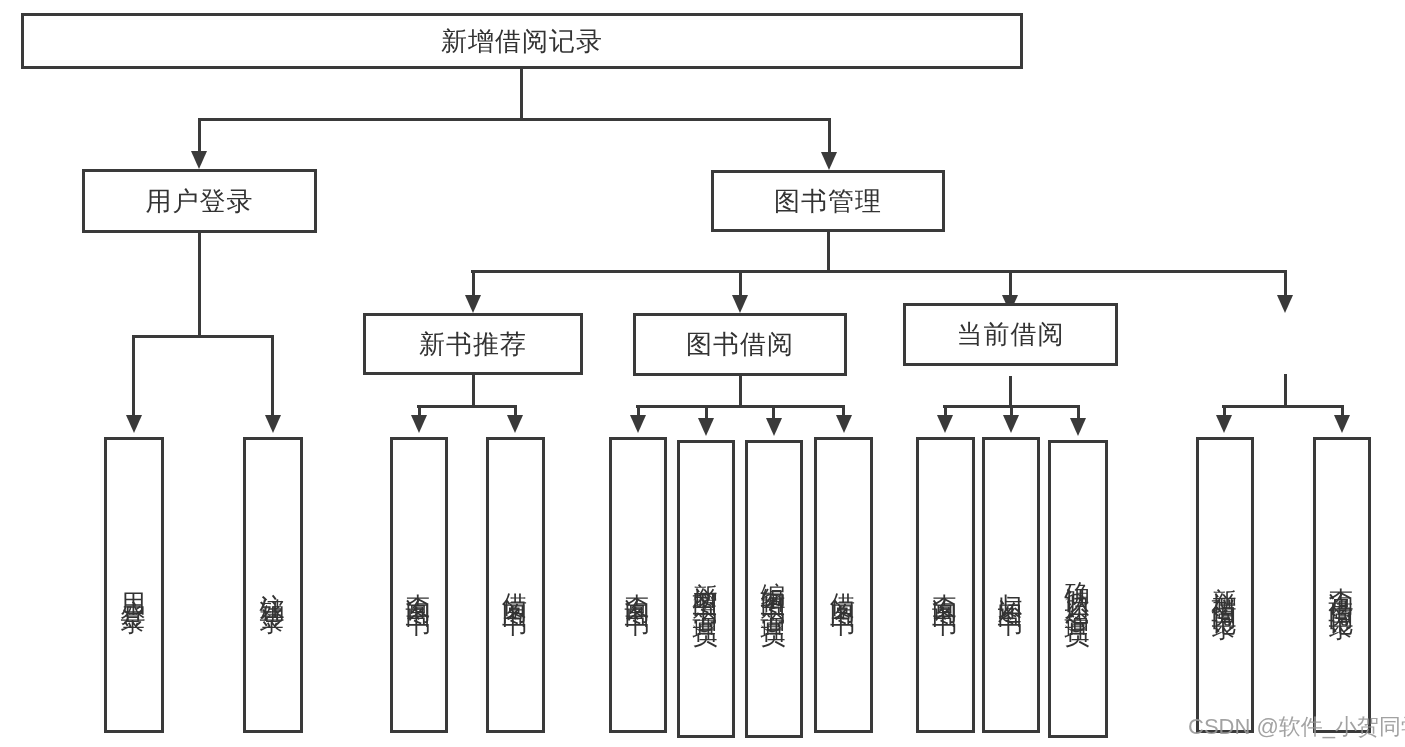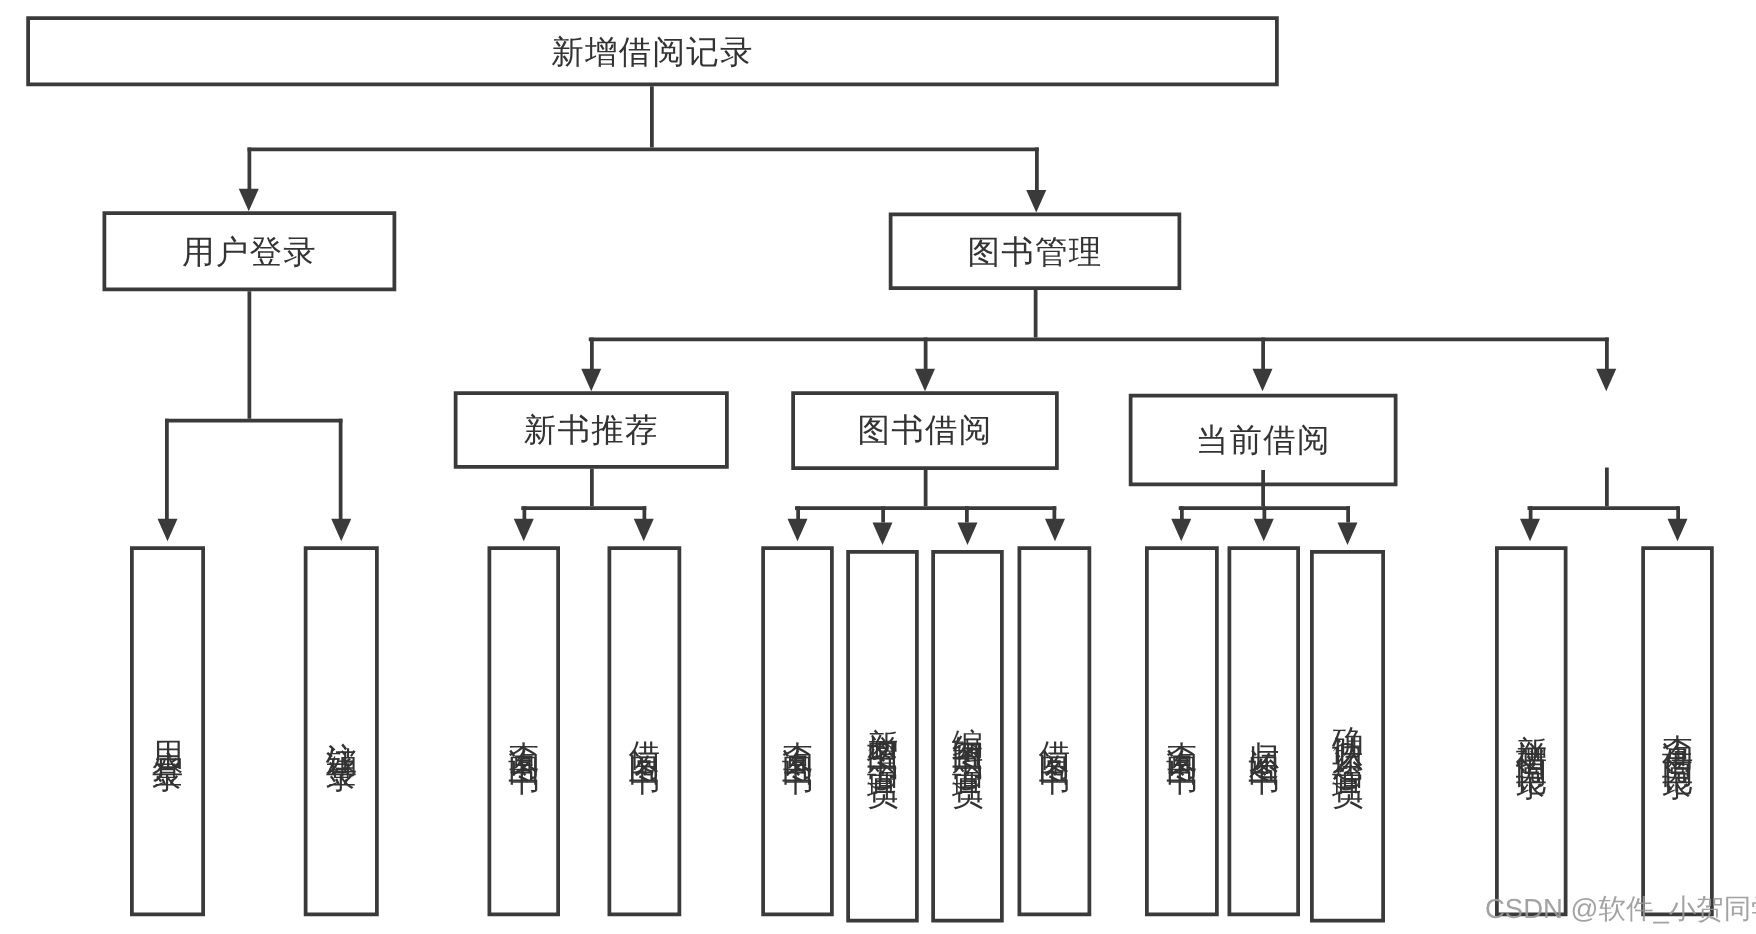--- a/index.html
+++ b/index.html
@@ -68,21 +68,21 @@
   <div class="arrow" style="left:732px;top:295px;"></div>
   <div class="arrow" style="left:1002px;top:295px;"></div>
   <div class="arrow" style="left:1277px;top:295px;"></div>
 
   <div class="box" style="left:363px;top:313px;width:220px;height:62px;">
     <span>新书推荐</span>
   </div>
   <div class="box" style="left:633px;top:313px;width:214px;height:63px;">
     <span>图书借阅</span>
   </div>
-  <div class="box" style="left:903px;top:315px;width:215px;height:74px;font-family:Liberation Mono, monospace;">
+  <div class="box" style="left:903px;top:303px;width:215px;height:63px;font-family:Liberation Mono, monospace;">
     <span>当前借阅</span>
   </div>
 
   <div class="vline" style="left:472px;top:375px;height:30px;"></div>
   <div class="hline" style="left:417px;top:405px;width:100px;"></div>
   <div class="vline" style="left:418px;top:405px;height:13px;"></div>
   <div class="vline" style="left:514px;top:405px;height:13px;"></div>
   <div class="arrow" style="left:411px;top:415px;"></div>
   <div class="arrow" style="left:507px;top:415px;"></div>
 

